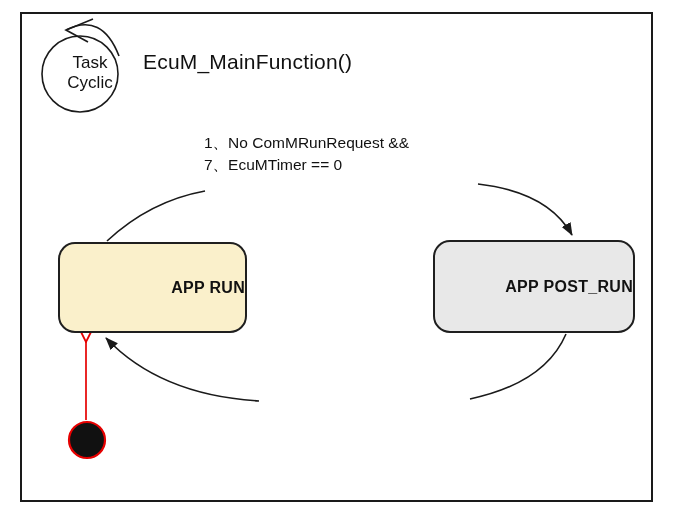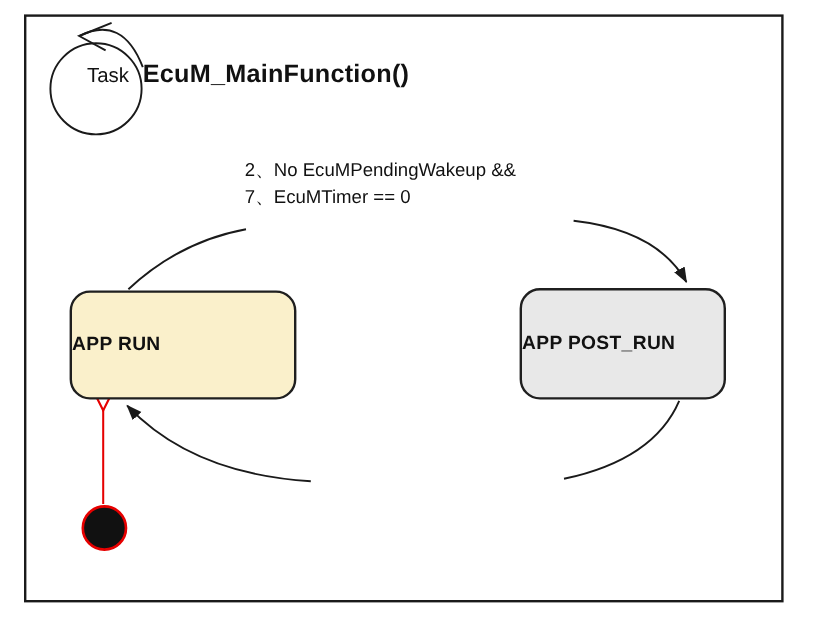--- a/index.html
+++ b/index.html
@@ -6,38 +6,38 @@
   .stage {
     position: relative; width: 681px; height: 527px; background: #ffffff;
     font-family: "Liberation Sans", sans-serif; overflow: hidden; color: #111;
   }
   .frame {
     position: absolute; left: 20px; top: 12px; width: 633px; height: 490px;
     box-sizing: border-box; border: 2px solid #1a1a1a; background: #ffffff;
   }
   .svg-layer { position: absolute; left: 0; top: 0; width: 681px; height: 527px; }
   .title {
-    position: absolute; left: 119px; top: 50px;
-    font-size: 21px; font-weight: bold; letter-spacing: 0.2px; white-space: nowrap;
+    position: absolute; left: 143px; top: 50px;
+    font-size: 21px; font-weight: normal; letter-spacing: 0.2px; white-space: nowrap;
   }
   .task-text {
     position: absolute; left: 41px; top: 53px; width: 98px;
     text-align: center; font-size: 17px; line-height: 20px;
   }
   .cond { position: absolute; font-size: 15.5px; line-height: 22px; white-space: nowrap; }
   .cond-top { left: 204px; top: 132px; }
   .cond-bottom { left: 261px; top: 389px; }
   .state {
     position: absolute; box-sizing: border-box;
     border: 2px solid #1f1f1f; border-radius: 17px;
-    display: flex; align-items: center; justify-content: flex-start;
+    display: flex; align-items: center; justify-content: flex-end;
     font-weight: bold; font-size: 16px; letter-spacing: 0.3px;
   }
   .state-app-run { left: 58px; top: 242px; width: 189px; height: 91px; }
-  .state-app-post-run { left: 433px; top: 240px; width: 172px; height: 93px; }
+  .state-app-post-run { left: 433px; top: 240px; width: 202px; height: 93px; }
 </style>
 </head>
 <body>
 
 <div class="stage">
 
   <div class="frame" style="border-color: rgb(26, 26, 26);"></div>
 
   <svg class="svg-layer" width="681" height="527" viewBox="0 0 681 527">
     <defs>
@@ -58,26 +58,27 @@
 
     <path d="M 566 334 Q 545 383 470 399" fill="none" stroke-width="1.6" stroke="#1a1a1a"></path>
     <path d="M 259 401 Q 160 395 106 338" fill="none" stroke-width="1.6" marker-end="url(#mArrow)" stroke="#1a1a1a"></path>
 
     <line x1="86" y1="420" x2="86" y2="341" stroke-width="1.7" marker-end="url(#mOpenRed)" stroke="#e60000"></line>
     <circle cx="87" cy="440" r="18" stroke-width="2.2" fill="#111111" stroke="#e60000"></circle>
   </svg>
 
   <div class="task-text">
     <div>Task</div>
+    <div>Cyclic</div>
   </div>
 
   <div class="title">EcuM_MainFunction()</div>
 
   <div class="cond cond-top">
-    <div>2、No EcuMPendingWakeup &amp;&amp;</div>
+    <div>1、No ComMRunRequest &amp;&amp;</div>
     <div>7、EcuMTimer == 0</div>
   </div>
 
   <div class="cond cond-bottom">
   </div>
 
   <div class="state state-app-run" style="background-color: rgb(250, 240, 203); border-color: rgb(31, 31, 31);">
     <span>APP RUN</span>
   </div>
 

